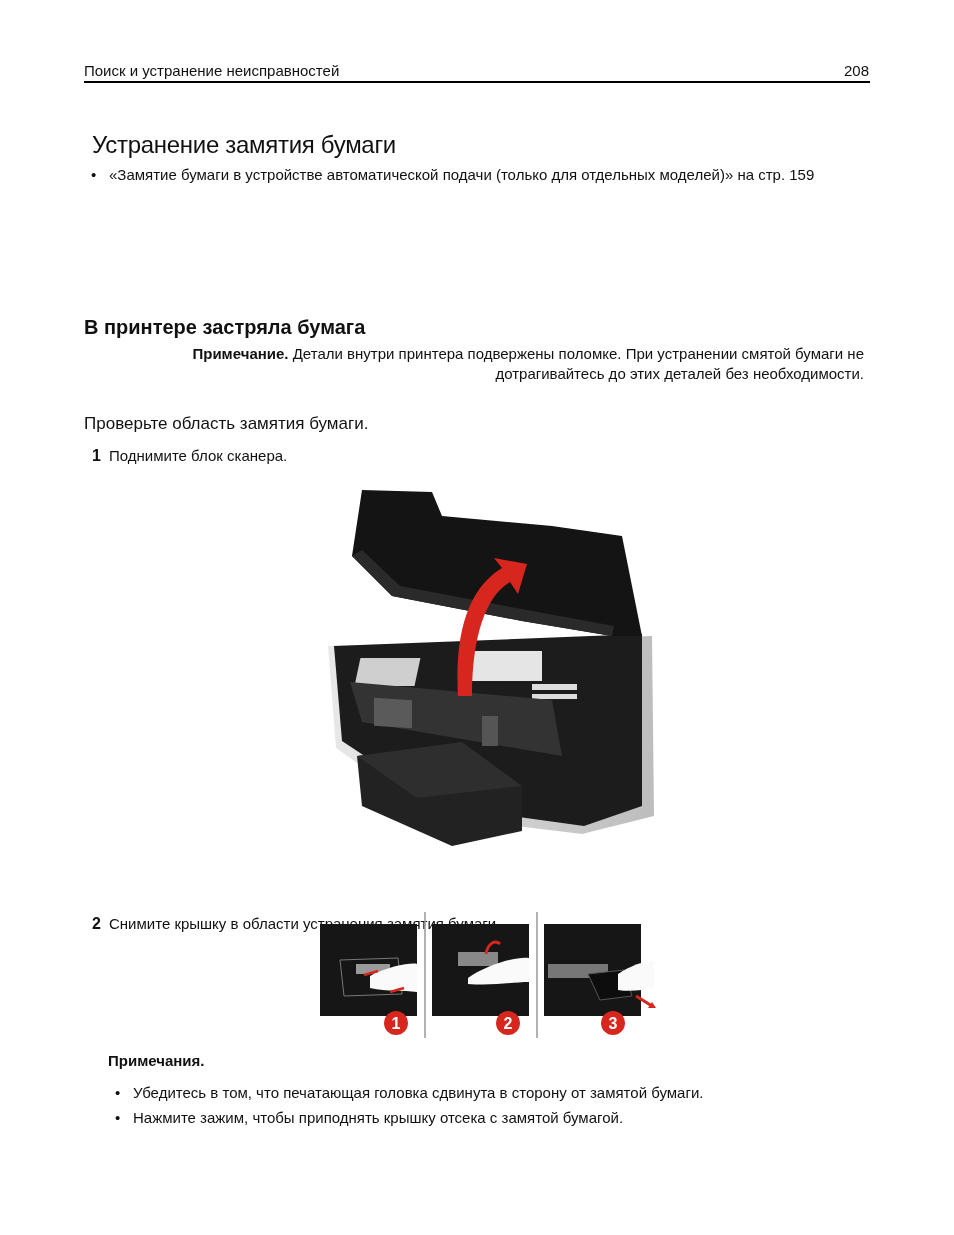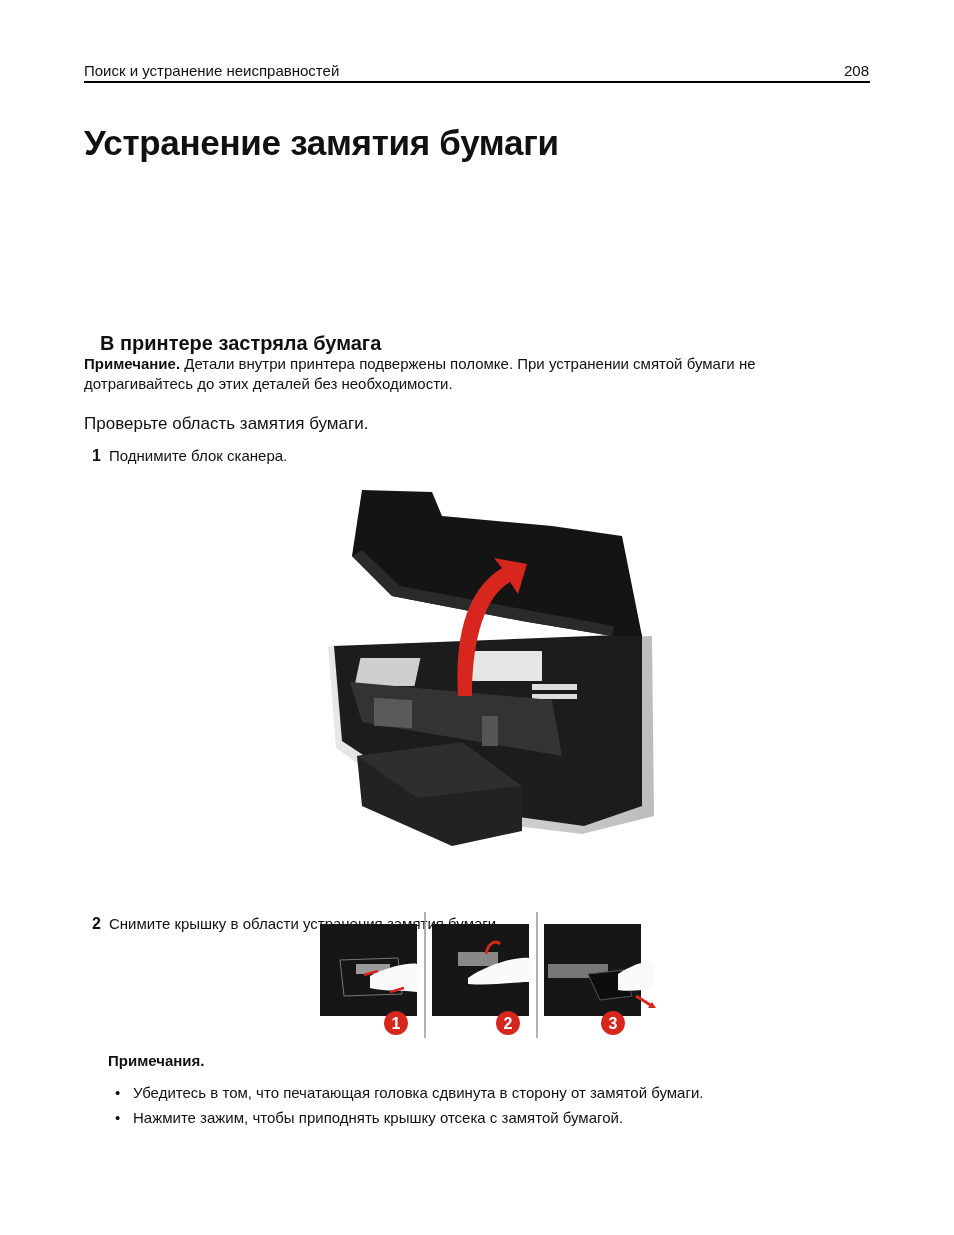--- a/index.html
+++ b/index.html
@@ -2,27 +2,27 @@
 <html><head>
 <meta charset="utf-8">
 <style>
   html, body { margin: 0; padding: 0; background: #ffffff; }
   body { width: 954px; height: 1235px; position: relative; overflow: hidden;
          font-family: "Liberation Sans", "DejaVu Sans", sans-serif; color: #111; }
   .abs { position: absolute; }
   .header-left { left: 84px; top: 62px; font-size: 15px; }
   .header-right { right: 85px; top: 62px; font-size: 15px; text-align: right; }
   .header-rule { left: 84px; top: 81px; width: 786px; height: 2px; background: #000; }
-  h1 { position: absolute; left: 84px; top: 123px; margin: 0; font-size: 35px; font-weight: bold;
+  h1 { position: absolute; left: 84px; top: 123px; margin: 8px; font-size: 24px; font-weight: normal;
        letter-spacing: -0.3px; }
   ul.toc { position: absolute; left: 84px; top: 165px; width: 780px; margin: 0; padding: 0; list-style: none; font-size: 15px; }
   ul.toc li { position: relative; padding-left: 25px; line-height: 20px; margin-bottom: 4px; }
   ul.toc li::before { content: "•"; position: absolute; left: 7px; top: 0; font-size: 15px; }
-  h2 { position: absolute; left: 84px; top: 316px; margin: 16px; font-size: 20px; font-weight: bold; }
-  .note { position: absolute; left: 84px; top: 354px; width: 780px; font-size: 15px; line-height: 20px; }
+  h2 { position: absolute; left: 84px; top: 316px; margin: 0; font-size: 20px; font-weight: bold; }
+  .note { position: absolute; left: 84px; top: 344px; width: 780px; font-size: 15px; line-height: 20px; text-align: right; }
   .note b { font-weight: bold; }
   h3 { position: absolute; left: 84px; top: 414px; margin: 0; font-size: 17px; font-weight: normal; }
   .step { position: absolute; left: 84px; font-size: 15px; line-height: 20px; }
   .step .num { display: inline-block; width: 25px; font-weight: bold; text-align: center; font-size: 16px; }
   .printer-img { left: 322px; top: 486px; width: 336px; height: 380px; }
   .strip { left: 318px; top: 912px; width: 342px; height: 126px; }
   .notes-title { position: absolute; left: 108px; top: 1052px; font-size: 15px; font-weight: bold; }
   ul.notes { position: absolute; left: 108px; top: 1083px; width: 760px; margin: 0; padding: 0; list-style: none; font-size: 15px; }
   ul.notes li { position: relative; padding-left: 25px; line-height: 20px; margin-bottom: 5px; }
   ul.notes li::before { content: "•"; position: absolute; left: 7px; top: 0; }
@@ -30,20 +30,21 @@
 </head>
 <body>
 
 <div class="abs header-left">Поиск и устранение неисправностей</div>
 <div class="abs header-right">208</div>
 <div class="abs header-rule"></div>
 
 <h1>Устранение замятия бумаги</h1>
 
 <ul class="toc">
+  <li>«Замятие бумаги в устройстве автоматической подачи (только для отдельных моделей)» на стр. 159</li>
 </ul>
 
 <h2>В принтере застряла бумага</h2>
 
 <div class="note">
   <b>Примечание.</b><span> Детали внутри принтера подвержены поломке. При устранении смятой бумаги не дотрагивайтесь до этих деталей без необходимости.</span>
 </div>
 
 <h3>Проверьте область замятия бумаги.</h3>
 

